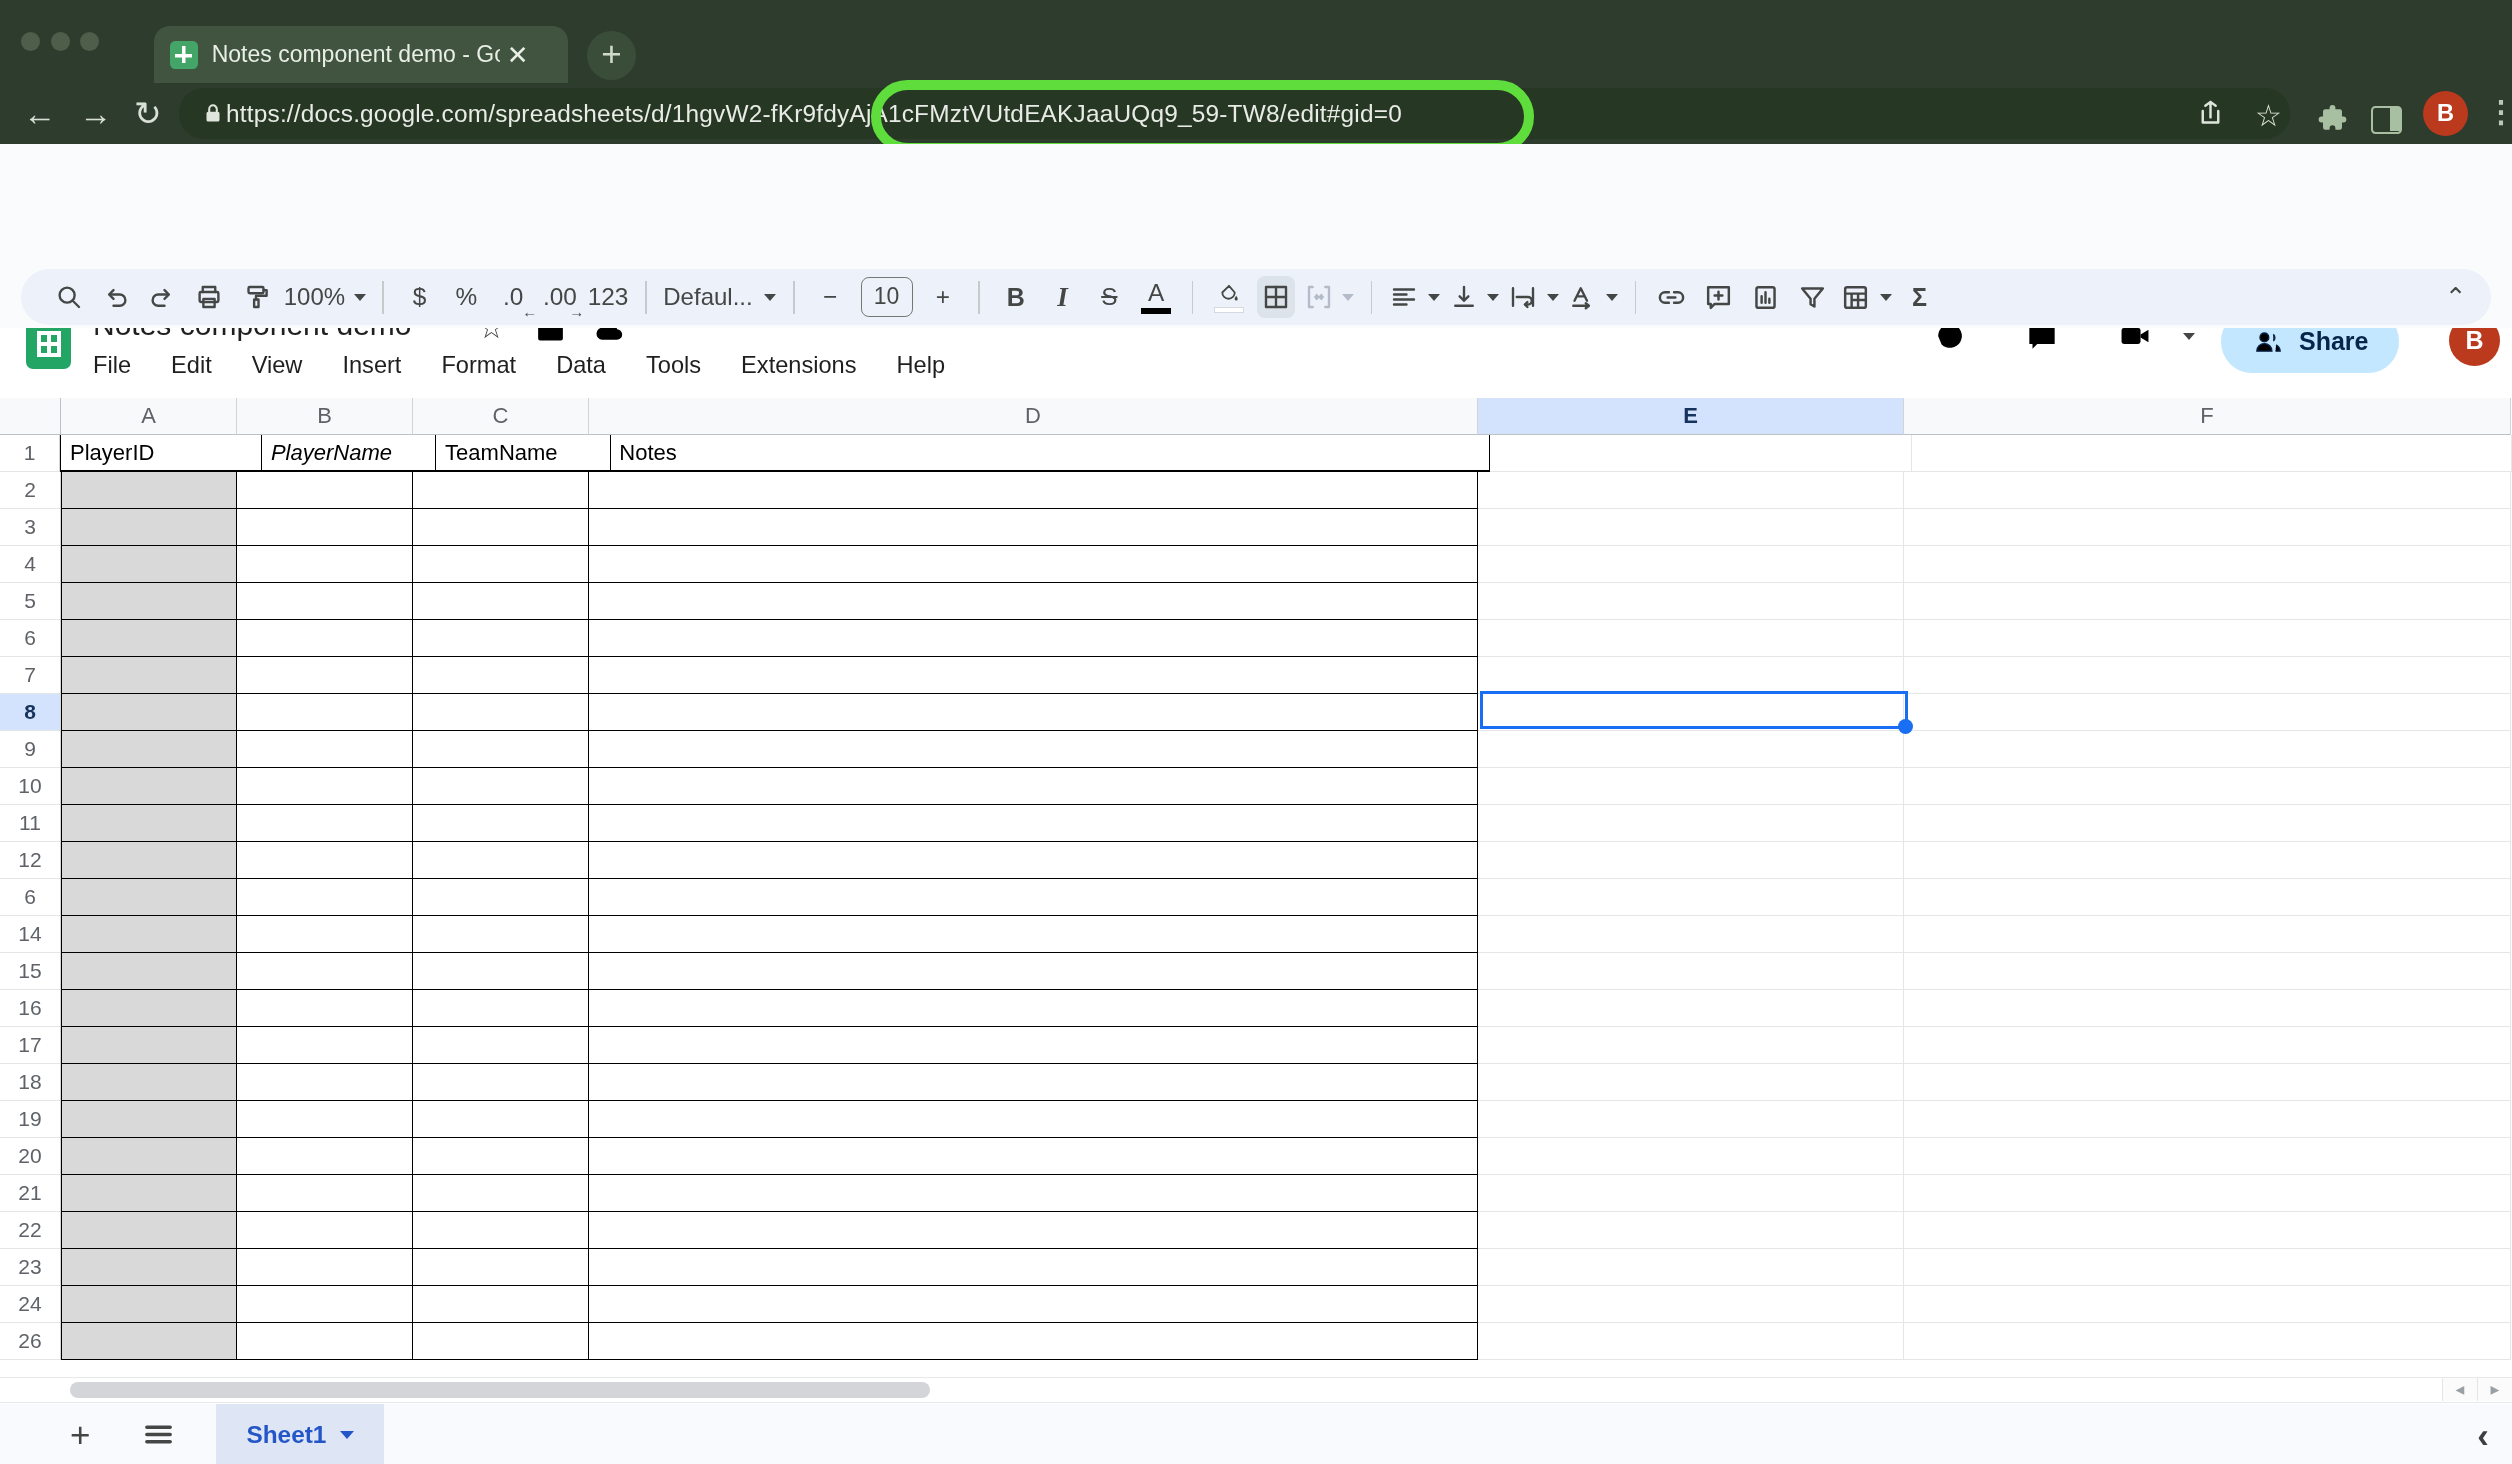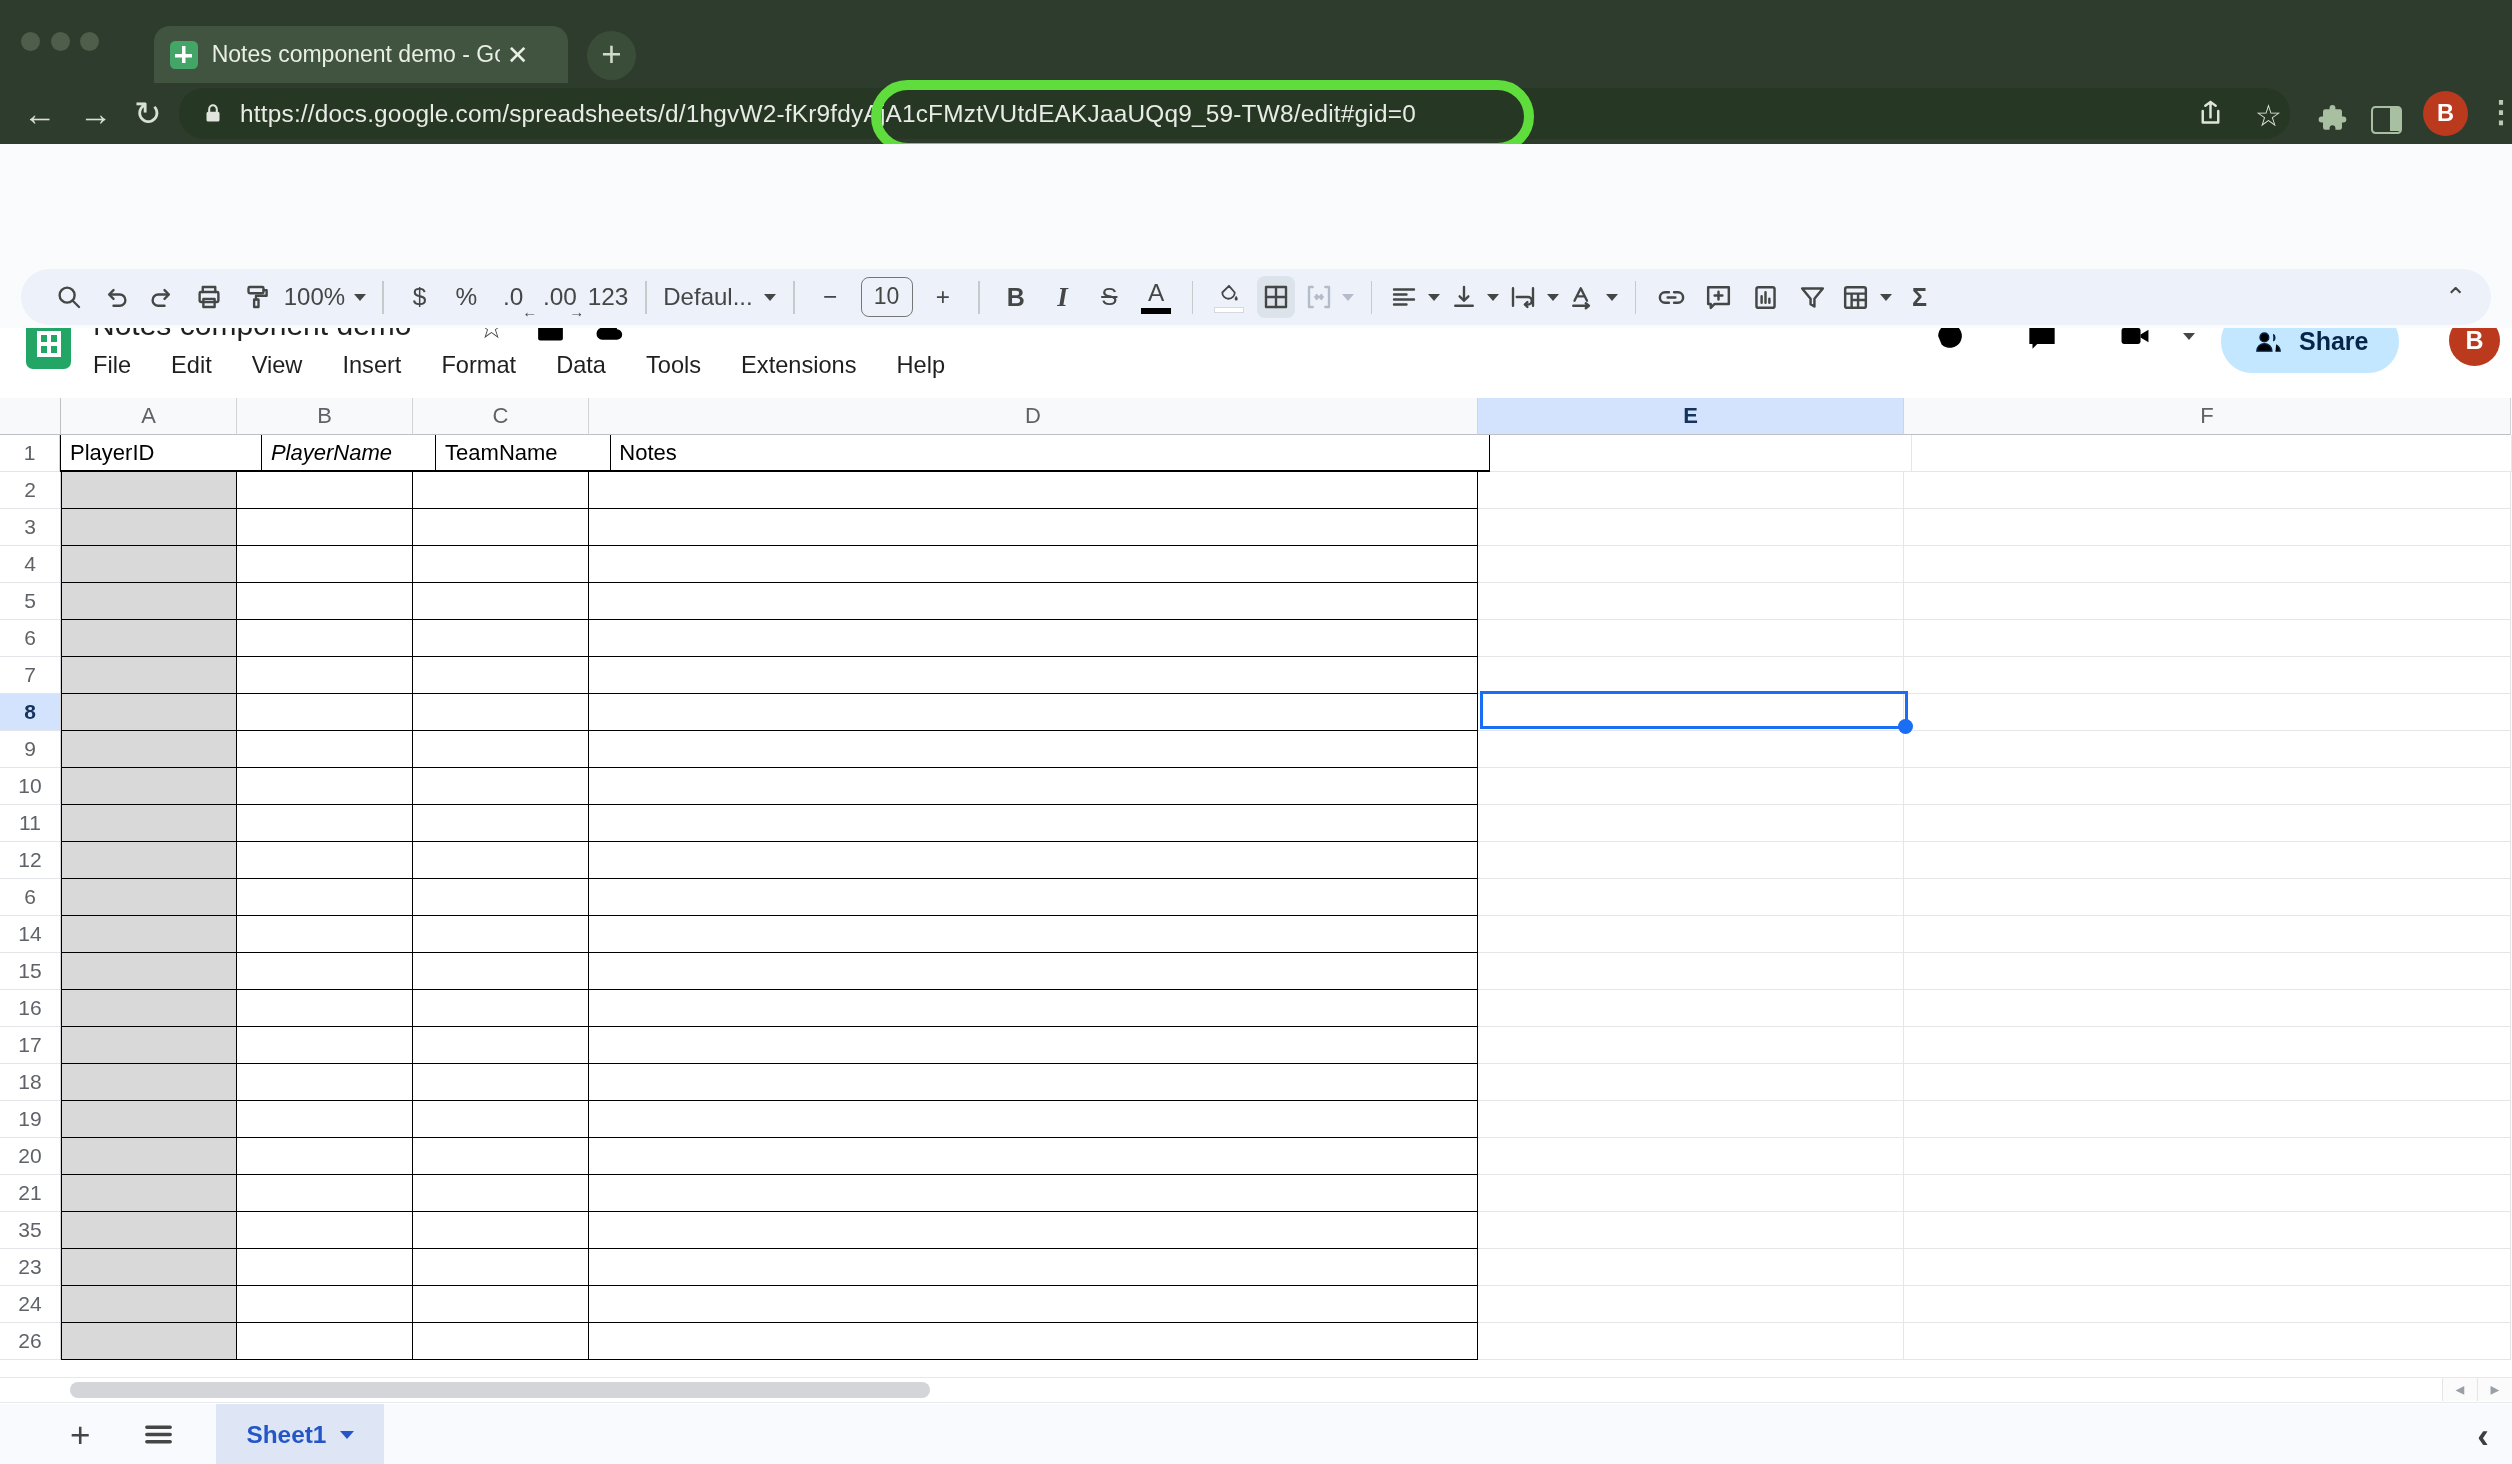--- a/index.html
+++ b/index.html
@@ -22,21 +22,21 @@
     width:288px; }
   #tab-close { color:#e9efe7; font-size:26px; margin-left:7px; line-height:1; }
   #newtab { position:absolute; left:587px; top:31px; width:49px; height:49px; border-radius:50%;
     background:#3a4d39; color:#cfdbca; font-size:35px; text-align:center; line-height:45px; font-weight:300; }
 
   #urlrow { position:absolute; left:0; top:83px; width:2512px; height:61px; }
   .navic { position:absolute; top:12.2px; color:#d9e0d5; font-size:33px; line-height:37px; }
   #urlpill { position:absolute; left:179px; top:5.2px; width:2111px; height:51px; border-radius:25px;
     background:#263723; display:flex; align-items:center; color:#e8ebe6; }
   #lock { margin-left:21px; }
-  #urltext { font-size:24.4px; margin-left:14px; white-space:nowrap; letter-spacing:0.2px; }
+  #urltext { font-size:24.4px; white-space:nowrap; letter-spacing:0.2px; }
   #url-ring { position:absolute; left:692px; top:-7.9px; width:663px; height:73px;
     border:10.5px solid #5fdd3c; border-radius:37px; pointer-events:none; }
   #urlpill .pillic { position:absolute; top:9.6px; color:#dfe4dc; }
   #ext-icons { position:absolute; top:8.7px; color:#a9bfa2; }
   #chrome-avatar { position:absolute; left:2423px; top:7.9px; width:45px; height:45px; border-radius:50%;
     background:#bb3a1d; color:#fff; font-size:23.6px; font-weight:700; text-align:center; line-height:45px; }
   #kebab { position:absolute; left:2486px; top:10.5px; color:#b9c9b3; font-size:30px; font-weight:700; }
 
   
   #appheader { position:absolute; top:144px; left:0; width:2512px; height:120px; background:#f9fbfd; }
@@ -583,21 +583,21 @@
       <div class="grow">
         <div class="rowhead">21</div>
         <div class="cell tb first shade" style="width: 176px;"></div>
         <div class="cell tb" style="width: 176px;"></div>
         <div class="cell tb" style="width: 176px;"></div>
         <div class="cell tb" style="width: 889px;"></div>
         <div class="cell lg" style="width: 426px;"></div>
         <div class="cell lg" style="width: 607px;"></div>
       </div>
       <div class="grow">
-        <div class="rowhead">35</div>
+        <div class="rowhead">22</div>
         <div class="cell tb first shade" style="width: 176px;"></div>
         <div class="cell tb" style="width: 176px;"></div>
         <div class="cell tb" style="width: 176px;"></div>
         <div class="cell tb" style="width: 889px;"></div>
         <div class="cell lg" style="width: 426px;"></div>
         <div class="cell lg" style="width: 607px;"></div>
       </div>
       <div class="grow">
         <div class="rowhead">23</div>
         <div class="cell tb first shade" style="width: 176px;"></div>

